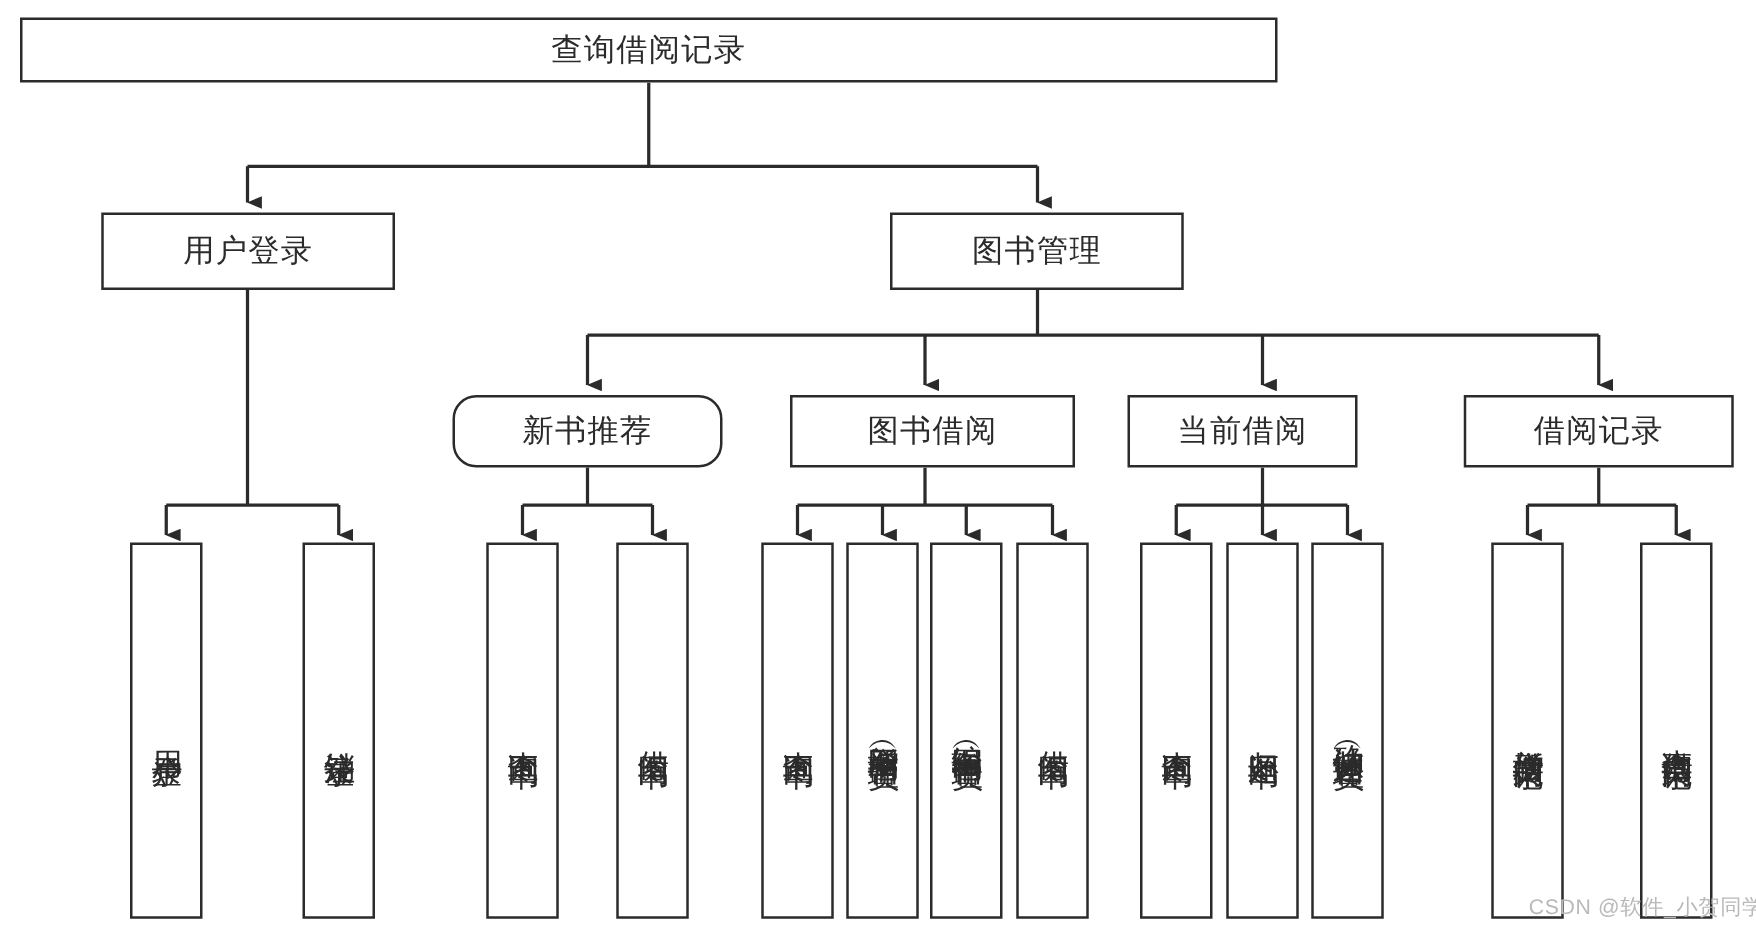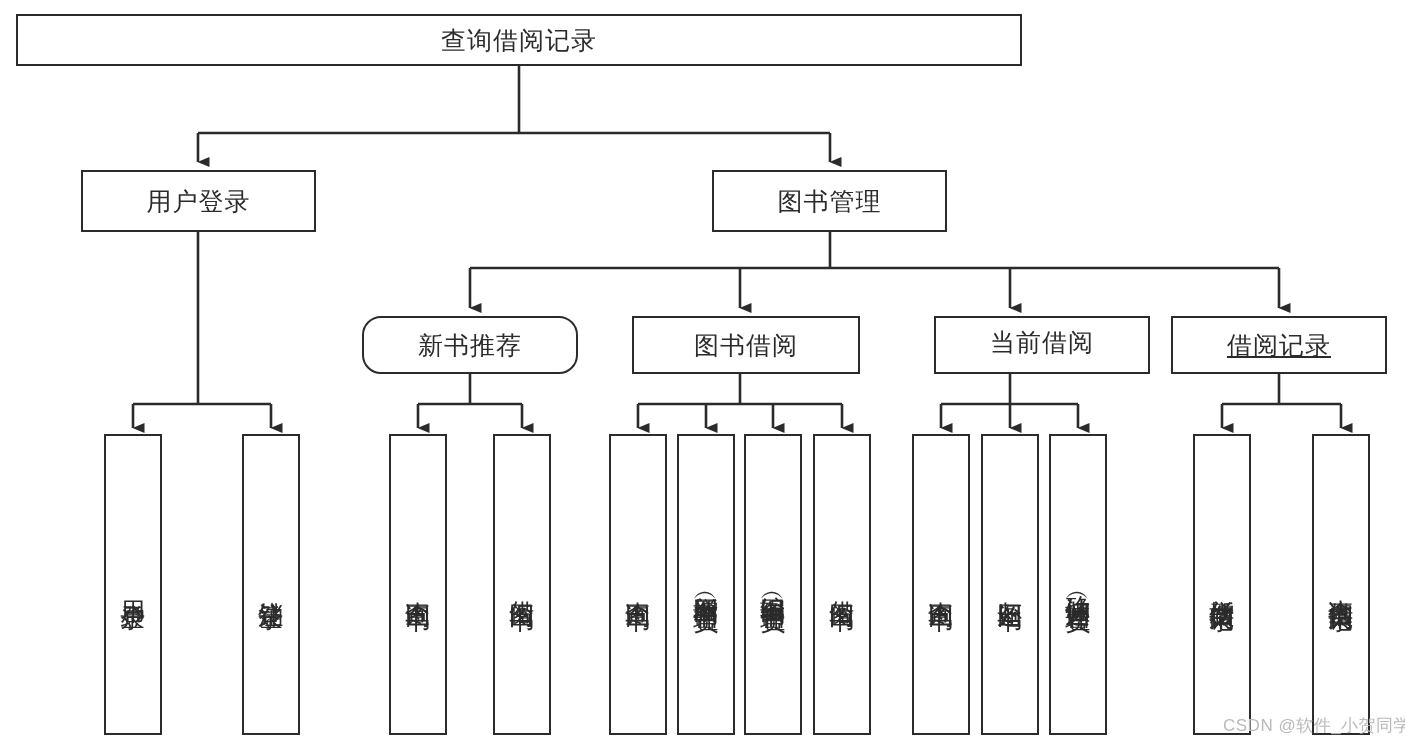--- a/index.html
+++ b/index.html
@@ -131,24 +131,24 @@
   <div class="node horiz" style="left:712px; top:170px; width:235px; height:62px;">
     <span>图书管理</span>
   </div>
 
   <div class="node horiz" style="left:362px; top:316px; width:216px; height:58px;border-radius:19px;">
     <span>新书推荐</span>
   </div>
   <div class="node horiz" style="left:632px; top:316px; width:228px; height:58px;">
     <span>图书借阅</span>
   </div>
-  <div class="node horiz" style="left:934px; top:316px; width:216px; height:58px;font-family:Liberation Mono, monospace;">
+  <div class="node horiz" style="left:902px; top:316px; width:184px; height:58px;">
     <span>当前借阅</span>
   </div>
-  <div class="node horiz" style="left:1171px; top:316px; width:216px; height:58px;text-decoration:underline;">
+  <div class="node horiz" style="left:1171px; top:316px; width:216px; height:58px;">
     <span>借阅记录</span>
   </div>
 
   <div class="node vert" style="left:104px; top:434px; width:58px; height:301px;">
     <span class="vtext">用户登录</span>
   </div>
   <div class="node vert" style="left:242px; top:434px; width:58px; height:301px;">
     <span class="vtext">注销登录</span>
   </div>
 

